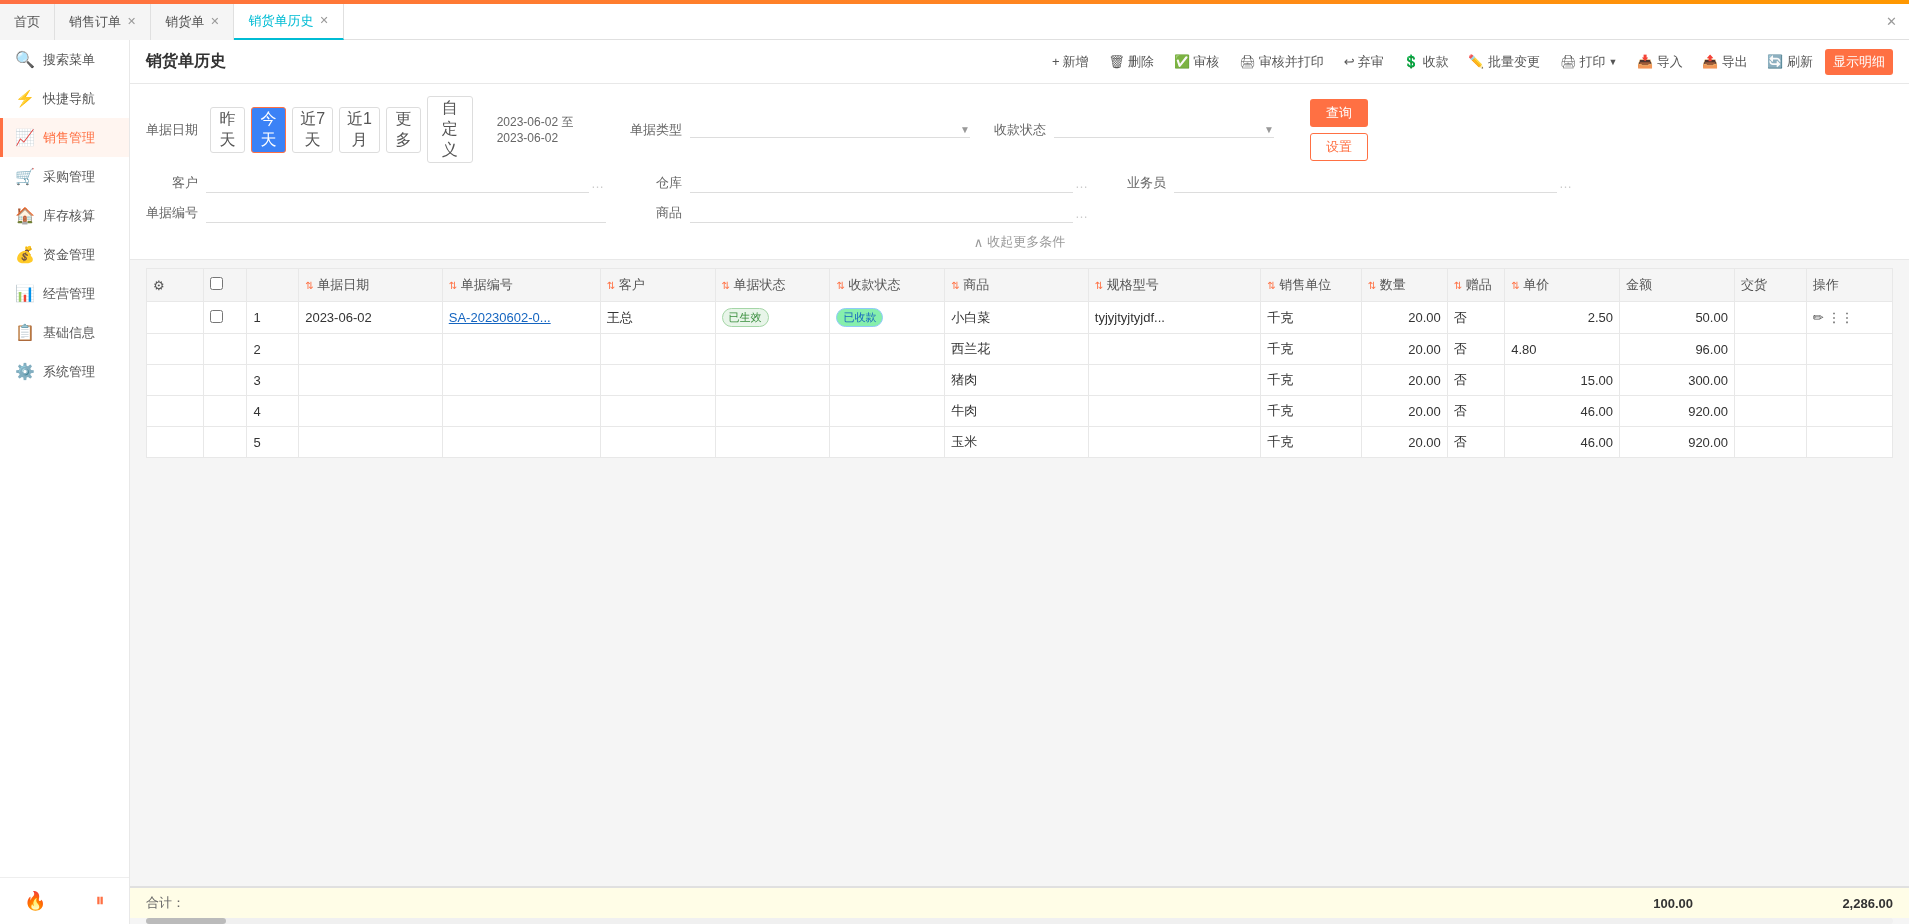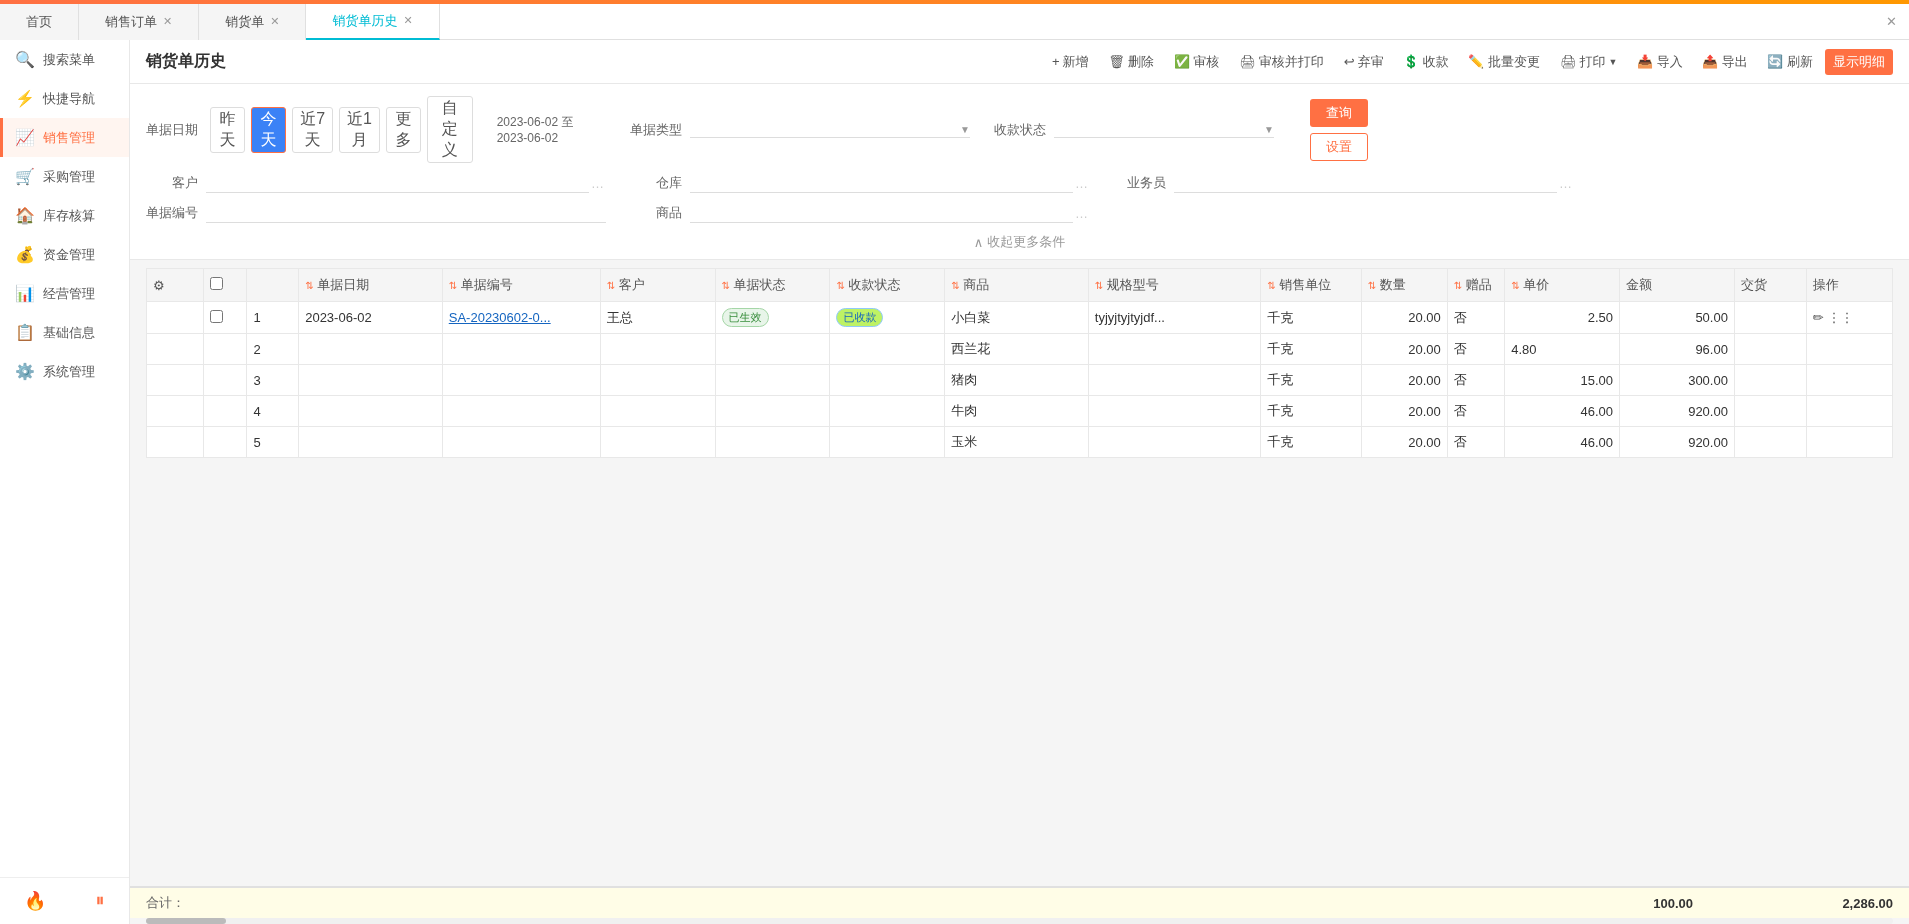--- a/index.html
+++ b/index.html
@@ -16,21 +16,21 @@
     .tab-bar {
       display: flex; align-items: center;
       background: #fff;
       border-bottom: 1px solid #e0e0e0;
       height: 36px;
       flex-shrink: 0;
       padding-left: 0;
     }
     .tab-item {
       display: flex; align-items: center;
-      padding: 0 26px;
+      padding: 0 14px;
       height: 36px;
       border-right: 1px solid #e0e0e0;
       cursor: pointer;
       color: #555;
       white-space: nowrap;
       background: #f5f5f5;
       font-size: 13px;
     }
     .tab-item.active {
       background: #fff;
@@ -274,21 +274,21 @@
       overflow: hidden;
       text-overflow: ellipsis;
     }
     .badge {
       display: inline-block;
       padding: 1px 6px;
       border-radius: 10px;
       font-size: 11px;
     }
     .badge-green { background: #e8f5e9; color: #388e3c; border: 1px solid #a5d6a7; }
-    .badge-blue { background: #bef264; color: #1565c0; border: 1px solid #90caf9; text-align: center; }
+    .badge-blue { background: #86efac; color: #1565c0; border: 1px solid #90caf9; text-align: center; }
     .link-text { color: #1565c0; text-decoration: underline; cursor: pointer; }
 
     
     .totals-row {
       background: #fffde7;
       border-top: 2px solid #e0e0e0;
       display: flex;
       align-items: center;
       padding: 6px 16px;
       flex-shrink: 0;

